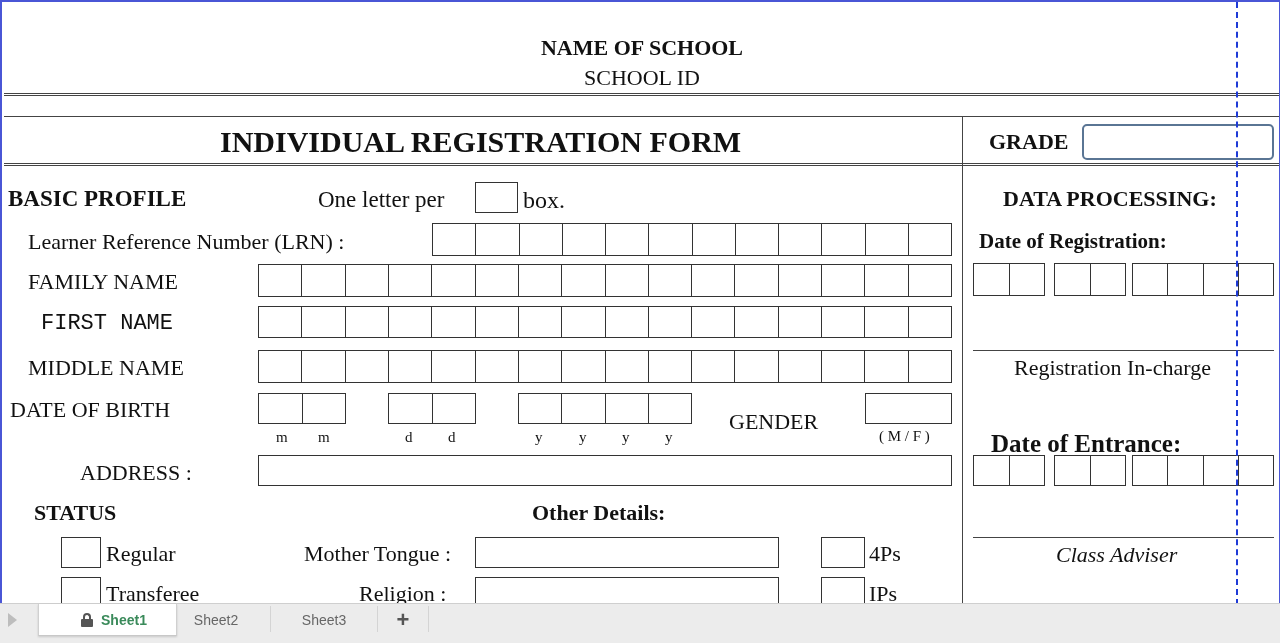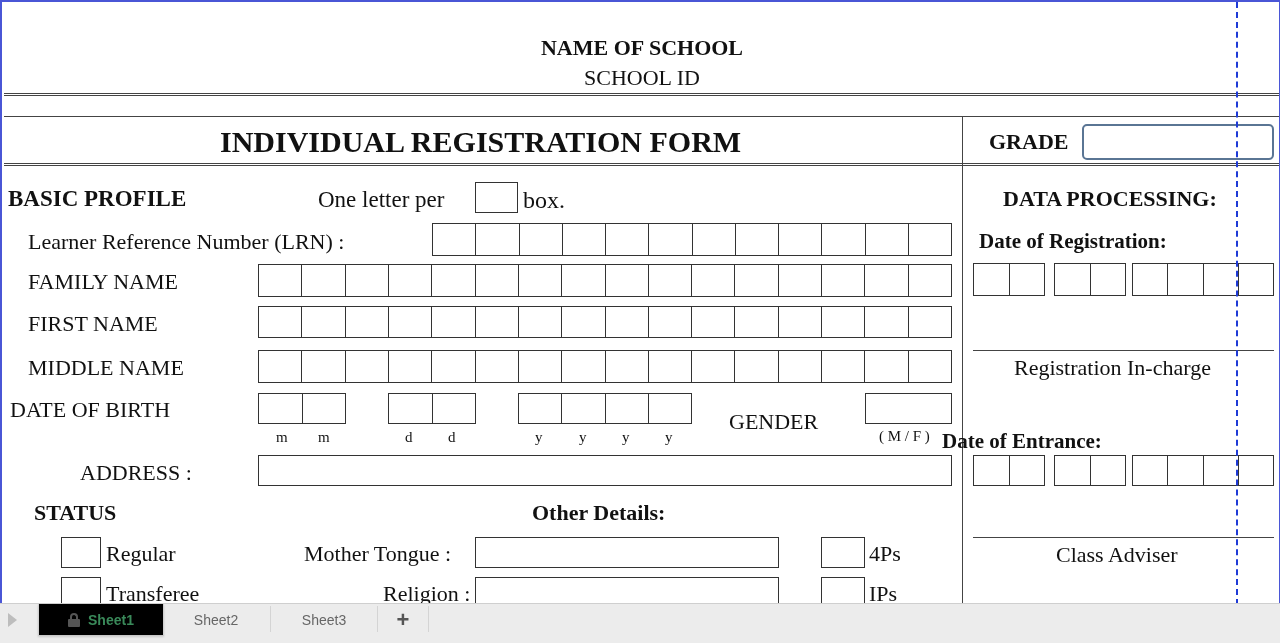--- a/index.html
+++ b/index.html
@@ -36,23 +36,24 @@
   .tabbar {
     position: absolute; left: 0; top: 603px; width: 1280px; height: 40px;
     background: #ececec; border-top: 1px solid #cfcfcf; box-sizing: border-box;
     font-family: "Liberation Sans", sans-serif;
   }
   .tab {
     position: absolute; top: 0; height: 31px; display: flex; align-items: center; justify-content: center;
     font-size: 14px; color: #666; cursor: pointer;
   }
   .tab.active {
-    background: #000000; color: #3a8a5a; font-weight: bold;
+    background: #ffffff; color: #3a8a5a; font-weight: bold;
     border-left: 1px solid #d0d0d0; border-right: 1px solid #d0d0d0; border-bottom: 1px solid #c8c8c8;
     box-shadow: 0 1px 2px rgba(0,0,0,0.15);
+    padding-left: 13px;
   }
   .tab-sep { position: absolute; top: 2px; width: 1px; height: 26px; background: #d4d4d4; }
 </style>
 </head>
 <body>
 
 <div class="sheet">
 
   <div class="txt bold" style="left:0; width:1280px; text-align:center; top:35px; font-size:22px;">NAME OF SCHOOL</div>
   <div class="txt" style="left:0; width:1280px; text-align:center; top:65px; font-size:22px;">SCHOOL ID</div>
@@ -101,21 +102,21 @@
     <div class="cell"></div>
       <div class="cell"></div>
       <div class="cell"></div>
       <div class="cell"></div>
     <div class="cell"></div>
       <div class="cell"></div>
       <div class="cell"></div>
       <div class="cell"></div>
   </div>
 
-  <div class="txt" style="left:26px; top:311px;">FIRST NAME</div>
+  <div class="txt" style="left:39px; top:311px;font-family:Liberation Mono, monospace;">FIRST NAME</div>
   <div class="boxrow" style="left:256px; top:304px; width:694px; height:32px;">
     <div class="cell"></div>
       <div class="cell"></div>
       <div class="cell"></div>
       <div class="cell"></div>
     <div class="cell"></div>
       <div class="cell"></div>
       <div class="cell"></div>
       <div class="cell"></div>
     <div class="cell"></div>
@@ -181,21 +182,21 @@
 
   <div class="txt bold" style="left:32px; top:500px;">STATUS</div>
   <div class="field" style="left:59px; top:535px; width:40px; height:31px;"></div>
   <div class="txt" style="left:104px; top:541px;">Regular</div>
   <div class="field" style="left:59px; top:575px; width:40px; height:40px;"></div>
   <div class="txt" style="left:104px; top:581px;">Transferee</div>
 
   <div class="txt bold" style="left:530px; top:500px;">Other Details:</div>
   <div class="txt" style="left:302px; top:541px;">Mother Tongue :</div>
   <div class="field" style="left:473px; top:535px; width:304px; height:31px;"></div>
-  <div class="txt" style="left:381px; top:581px;">Religion :</div>
+  <div class="txt" style="left:357px; top:581px;">Religion :</div>
   <div class="field" style="left:473px; top:575px; width:304px; height:40px;"></div>
 
   <div class="field" style="left:819px; top:535px; width:44px; height:31px;"></div>
   <div class="txt" style="left:867px; top:541px;">4Ps</div>
   <div class="field" style="left:819px; top:575px; width:44px; height:40px;"></div>
   <div class="txt" style="left:867px; top:581px;">IPs</div>
 
   <div class="txt bold" style="left:1001px; top:186px;">DATA PROCESSING:</div>
   <div class="txt bold" style="left:977px; top:229px; font-size:21px;">Date of Registration:</div>
   <div class="boxrow" style="left:971px; top:261px; width:72px; height:33px;">
@@ -208,37 +209,37 @@
   </div>
   <div class="boxrow" style="left:1130px; top:261px; width:142px; height:33px;">
     <div class="cell"></div>
       <div class="cell"></div>
       <div class="cell"></div>
       <div class="cell"></div>
   </div>
   <div class="hline" style="left:971px; top:348px; width:301px; border-top-width:1px;"></div>
   <div class="txt" style="left:1012px; top:355px;">Registration In-charge</div>
 
-  <div class="txt bold" style="left:940px; top:429px; font-size:21px;">Date of Entrance:</div>
+  <div class="txt bold" style="left:989px; top:429px; font-size:25px;">Date of Entrance:</div>
   <div class="boxrow" style="left:971px; top:453px; width:72px; height:31px;">
     <div class="cell"></div>
       <div class="cell"></div>
   </div>
   <div class="boxrow" style="left:1052px; top:453px; width:72px; height:31px;">
     <div class="cell"></div>
       <div class="cell"></div>
   </div>
   <div class="boxrow" style="left:1130px; top:453px; width:142px; height:31px;">
     <div class="cell"></div>
       <div class="cell"></div>
       <div class="cell"></div>
       <div class="cell"></div>
   </div>
   <div class="hline" style="left:971px; top:535px; width:301px; border-top-width:1px;"></div>
-  <div class="txt" style="left:1054px; top:542px;">Class Adviser</div>
+  <div class="txt" style="left:1054px; top:542px;font-style:italic;">Class Adviser</div>
 
   <div class="page-break"></div>
   <div class="right-edge"></div>
 </div>
 
 <div class="tabbar">
   <div class="abs" style="left:8px; top:9px; width:0; height:0; border-top:7px solid transparent; border-bottom:7px solid transparent; border-left:9px solid #bdbdbd;"></div>
 
   <div class="tab active" style="left:38px; width:124px;">
     <span style="display:inline-block; position:relative; width:12px; height:14px; margin-right:8px;">

